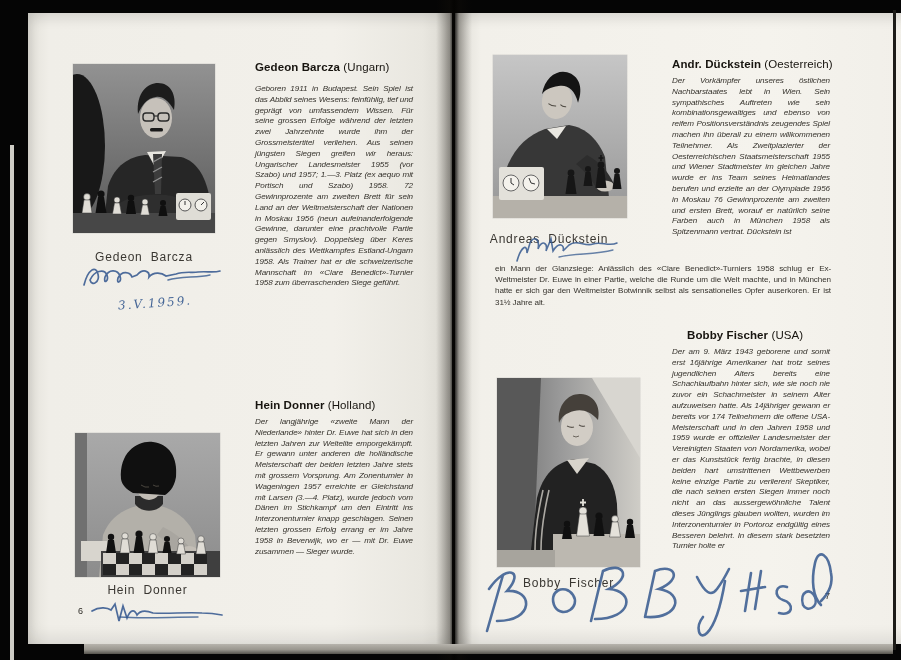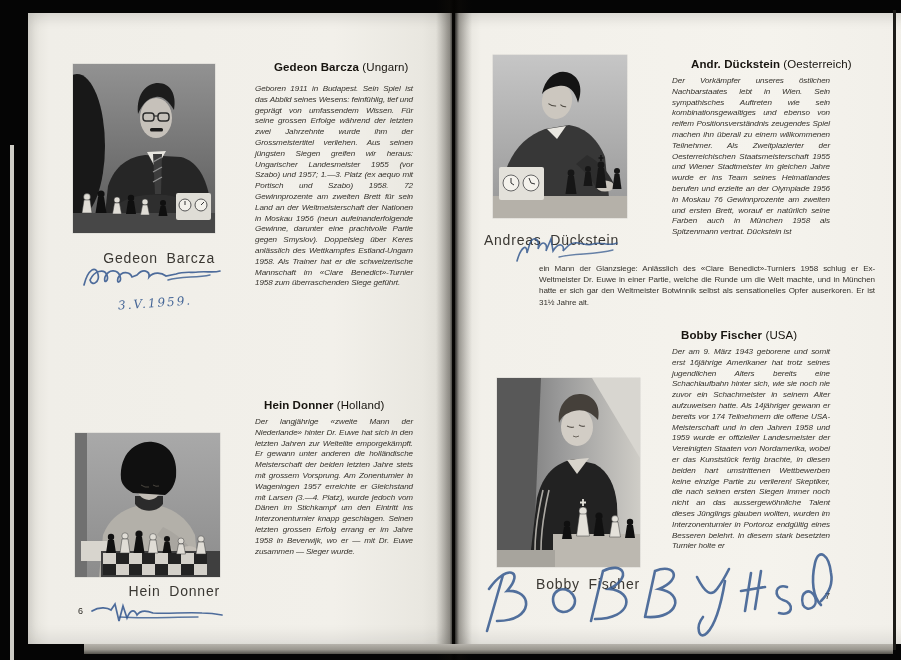--- a/index.html
+++ b/index.html
@@ -16,29 +16,29 @@
     background:linear-gradient(90deg,#dcdad3 0,#f2f0ea 5%,#f5f3ed 60%,#f0eee8 96%,#e2e0d9 100%);
     box-shadow:inset 0 6px 12px rgba(0,0,0,.10), inset 0 -8px 14px rgba(0,0,0,.08);}
   .gutter{position:absolute;left:436px;top:0;width:36px;height:660px;pointer-events:none;
     background:linear-gradient(90deg,rgba(0,0,0,0) 0%,rgba(20,16,10,.35) 38%,rgba(5,4,2,.92) 50%,rgba(20,16,10,.30) 64%,rgba(0,0,0,0) 100%);}
   .edge-sliver{position:absolute;left:10px;top:145px;width:4px;height:515px;background:#cfcdc6;}
   .bottom-edge{position:absolute;left:84px;top:644px;width:809px;height:10px;
     background:linear-gradient(180deg,#b6b3ac 0,#9a978f 55%,#55534d 100%);}
   .right-edge-line{position:absolute;left:893px;top:10px;width:3px;height:640px;background:#1c1b18;}
 
   
-  .heading{position:absolute;font-size:11.5px;color:#17140f;letter-spacing:.1px;white-space:nowrap;margin-left:19px;}
+  .heading{position:absolute;font-size:11.5px;color:#17140f;letter-spacing:.1px;white-space:nowrap;}
   .heading .hn{font-weight:bold;}
   .heading .hc{font-weight:normal;}
   .bio{position:absolute;width:158px;font-size:8.1px;line-height:10.8px;letter-spacing:-.1px;
        text-align:justify;color:#35322c;font-style:italic;}
   .bio-wide{position:absolute;width:336px;font-size:8.1px;line-height:11.2px;letter-spacing:-.1px;
-       text-align:justify;color:#35322c;margin-left:44px;}
-  .caption{position:absolute;font-size:14px;letter-spacing:.8px;word-spacing:4px;color:#3a3732;
-       text-align:right;}
+       text-align:justify;color:#35322c;}
+  .caption{position:absolute;font-size:12px;letter-spacing:.8px;word-spacing:4px;color:#3a3732;
+       text-align:center;}
   .pagenum{position:absolute;font-size:9px;color:#2c2a25;}
 
   
   .photo{position:absolute;overflow:hidden;box-shadow:0 0 0 .5px rgba(0,0,0,.12);}
   .photo svg{display:block;width:100%;height:100%;}
 
   
   .ink{position:absolute;pointer-events:none;}
   .ink svg{display:block;width:100%;height:100%;overflow:visible;}
   .sig-date{position:absolute;font-family:"DejaVu Serif",serif;font-style:italic;
@@ -104,21 +104,21 @@
       </svg>
     </div>
     <div class="sig-date" style="left:90px;top:283px;">3.V.1959.</div>
 
     <div class="heading" style="left:227px;top:48px;">
       <span class="hn">Gedeon Barcza</span>
       <span class="hc">(Ungarn)</span>
     </div>
     <div class="bio" style="left:227px;top:71px;">Geboren 1911 in Budapest. Sein Spiel ist das Abbild seines Wesens: feinfühlig, tief und geprägt von umfassendem Wissen. Für seine grossen Erfolge während der letzten zwei Jahrzehnte wurde ihm der Grossmeistertitel verliehen. Aus seinen jüngsten Siegen greifen wir heraus: Ungarischer Landesmeister 1955 (vor Szabo) und 1957; 1.—3. Platz (ex aequo mit Portisch und Szabo) 1958. 72 Gewinnprozente am zweiten Brett für sein Land an der Weltmeisterschaft der Nationen in Moskau 1956 (neun aufeinanderfolgende Gewinne, darunter eine prachtvolle Partie gegen Smyslov). Doppelsieg über Keres anlässlich des Wettkampfes Estland-Ungarn 1958. Als Trainer hat er die schweizerische Mannschaft im «Clare Benedict»-Turnier 1958 zum überraschenden Siege geführt.</div>
 
-    <div class="heading" style="left:217px;top:386px;">
+    <div class="heading" style="left:227px;top:386px;">
       <span class="hn">Hein Donner</span>
       <span class="hc">(Holland)</span>
     </div>
     <div class="bio" style="left:227px;top:404px;">Der langjährige «zweite Mann der Niederlande» hinter Dr. Euwe hat sich in den letzten Jahren zur Weltelite emporgekämpft. Er gewann unter anderen die holländische Meisterschaft der beiden letzten Jahre stets mit grossem Vorsprung. Am Zonenturnier in Wageningen 1957 erreichte er Gleichstand mit Larsen (3.—4. Platz), wurde jedoch vom Dänen im Stichkampf um den Eintritt ins Interzonenturnier knapp geschlagen. Seinen letzten grossen Erfolg errang er im Jahre 1958 in Beverwijk, wo er — mit Dr. Euwe zusammen — Sieger wurde.</div>
 
     <div class="photo" style="left:47px;top:420px;width:145px;height:144px;">
       <svg viewBox="0 0 145 144" preserveAspectRatio="none">
         <defs>
           <linearGradient id="bgD" x1="0" y1="0" x2="0" y2="1">
             <stop offset="0" stop-color="#a9a9a9"></stop>
@@ -234,21 +234,21 @@
 
     <div class="ink" style="left:58px;top:218px;width:110px;height:40px;">
       <svg viewBox="0 0 110 40">
         <path d="M4,30 C8,16 14,12 14,22 L17,12 C21,4 27,8 25,18 C29,8 35,12 33,20 L38,8 L40,20 C46,10 52,14 50,20 L56,14 C64,8 72,16 80,13 C88,10 96,16 104,12" fill="none" stroke="#35598f" stroke-width="1.6" stroke-linecap="round" opacity=".85"></path>
         <path d="M46,26 C62,22 82,24 100,19" fill="none" stroke="#35598f" stroke-width="1.3" stroke-linecap="round" opacity=".75"></path>
       </svg>
     </div>
 
     <div class="bio-wide" style="left:40px;top:250px;">ein Mann der Glanzsiege: Anlässlich des «Clare Benedict»-Turniers 1958 schlug er Ex-Weltmeister Dr. Euwe in einer Partie, welche die Runde um die Welt machte, und in München hatte er sich gar den Weltmeister Botwinnik selbst als sensationelles Opfer auserkoren. Er ist 31½ Jahre alt.</div>
 
-    <div class="heading" style="left:207px;top:316px;">
+    <div class="heading" style="left:232px;top:316px;">
       <span class="hn">Bobby Fischer</span>
       <span class="hc">(USA)</span>
     </div>
     <div class="bio" style="left:217px;top:334px;">Der am 9. März 1943 geborene und somit erst 16jährige Amerikaner hat trotz seines jugendlichen Alters bereits eine Schachlaufbahn hinter sich, wie sie noch nie zuvor ein Schachmeister in seinem Alter aufzuweisen hatte. Als 14jähriger gewann er bereits vor 174 Teilnehmern die offene USA-Meisterschaft und in den Jahren 1958 und 1959 wurde er offizieller Landesmeister der Vereinigten Staaten von Nordamerika, wobei er das Kunststück fertig brachte, in diesen beiden hart umstrittenen Wettbewerben keine einzige Partie zu verlieren! Skeptiker, die nach seinen ersten Siegen immer noch nicht an das aussergewöhnliche Talent dieses Jünglings glauben wollten, wurden im Interzonenturnier in Portoroz endgültig eines Besseren belehrt. In diesem stark besetzten Turnier holte er</div>
 
     <div class="photo" style="left:42px;top:365px;width:143px;height:189px;">
       <svg viewBox="0 0 143 189" preserveAspectRatio="none">
         <defs>
           <linearGradient id="bgF" x1="0" y1="0" x2="1" y2="0">
             <stop offset="0" stop-color="#6b6b6b"></stop>

